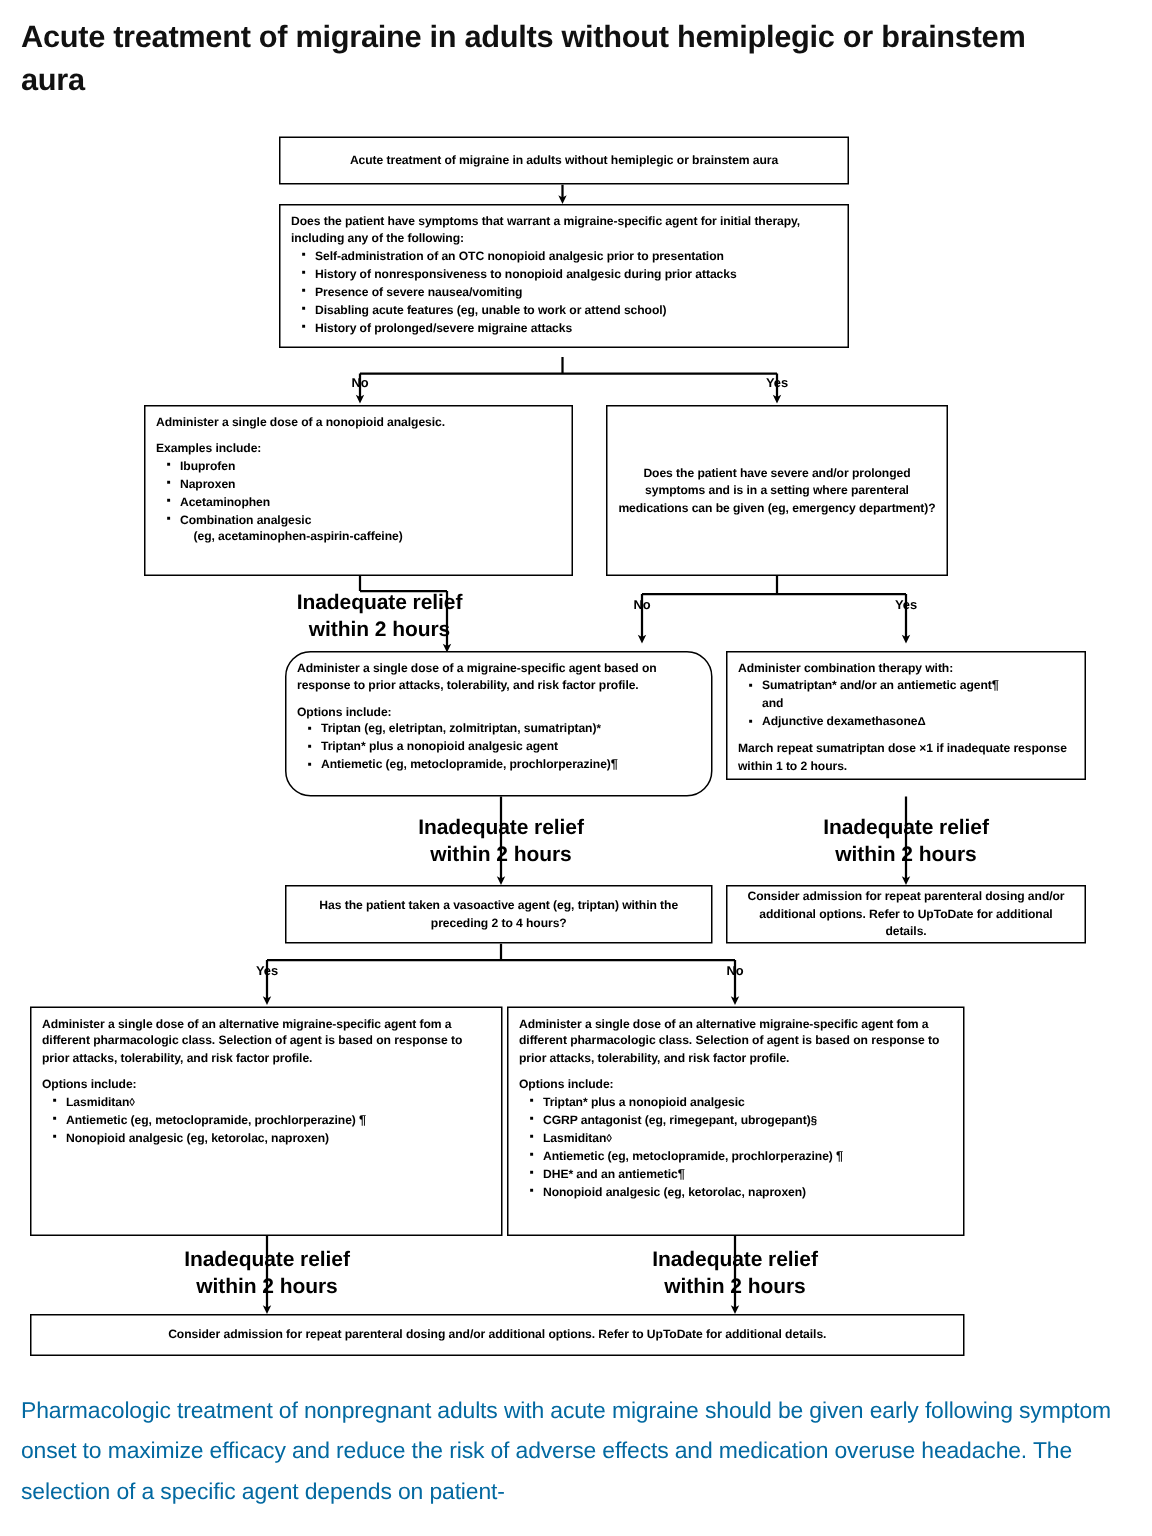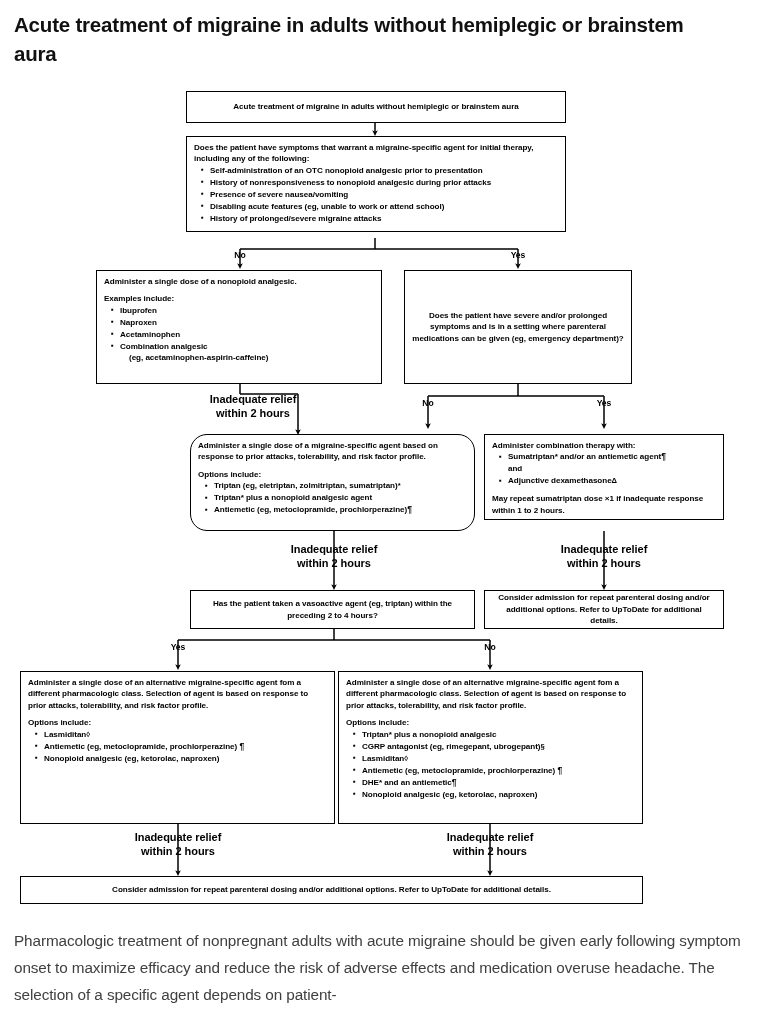--- a/index.html
+++ b/index.html
@@ -89,39 +89,39 @@
   sup {
     font-size: 7.6px;
     vertical-align: baseline;
     line-height: 0;
   }
   .sym-pilcrow { font-size: 8.6px; }
 
   
   .edge-label {
     position: absolute;
-    font-size: 11px;
+    font-size: 14px;
     font-weight: bold;
     color: #000000;
     text-align: center;
     line-height: 1.3;
     white-space: pre-line;
     letter-spacing: -0.05px;
   }
   .edge-label.yn { font-size: 8.6px; }
 
   
   #caption {
     position: absolute;
     left: 14px;
     top: 928px;
     width: 742px;
     font-size: 15.3px;
     line-height: 1.75;
-    color: #404040;
+    color: #0369a1;
     letter-spacing: -0.1px;
   }
 </style>
 </head>
 <body>
 
 <div id="page-title">Acute treatment of migraine in adults without hemiplegic or brainstem aura</div>
 
 <div id="flowchart">
 
@@ -241,21 +241,21 @@
           <span>Sumatriptan* and/or an antiemetic agent</span><sup class="sym-pilcrow">¶</sup>
         </li>
         <li class="nobullet">
           <span>and</span>
         </li>
         <li>
           <span>Adjunctive dexamethasone</span><sup>Δ</sup>
         </li>
       </ul>
       <div class="n-gap"></div>
-      <span class="n-line">May repeat sumatriptan dose ×1 if inadequate response within 1 to 2 hours.</span>
+      <span class="n-line">March repeat sumatriptan dose ×1 if inadequate response within 1 to 2 hours.</span>
     </div>
   </div>
 
   <div class="edge-label" style="left:259px; top:456px; width:150px;">Inadequate relief
 within 2 hours</div>
   <div class="edge-label" style="left:529px; top:456px; width:150px;">Inadequate relief
 within 2 hours</div>
 
   <div class="node center vcenter" style="left:190px; top:504px; width:285px; height:39px;">
     <div class="inner">

